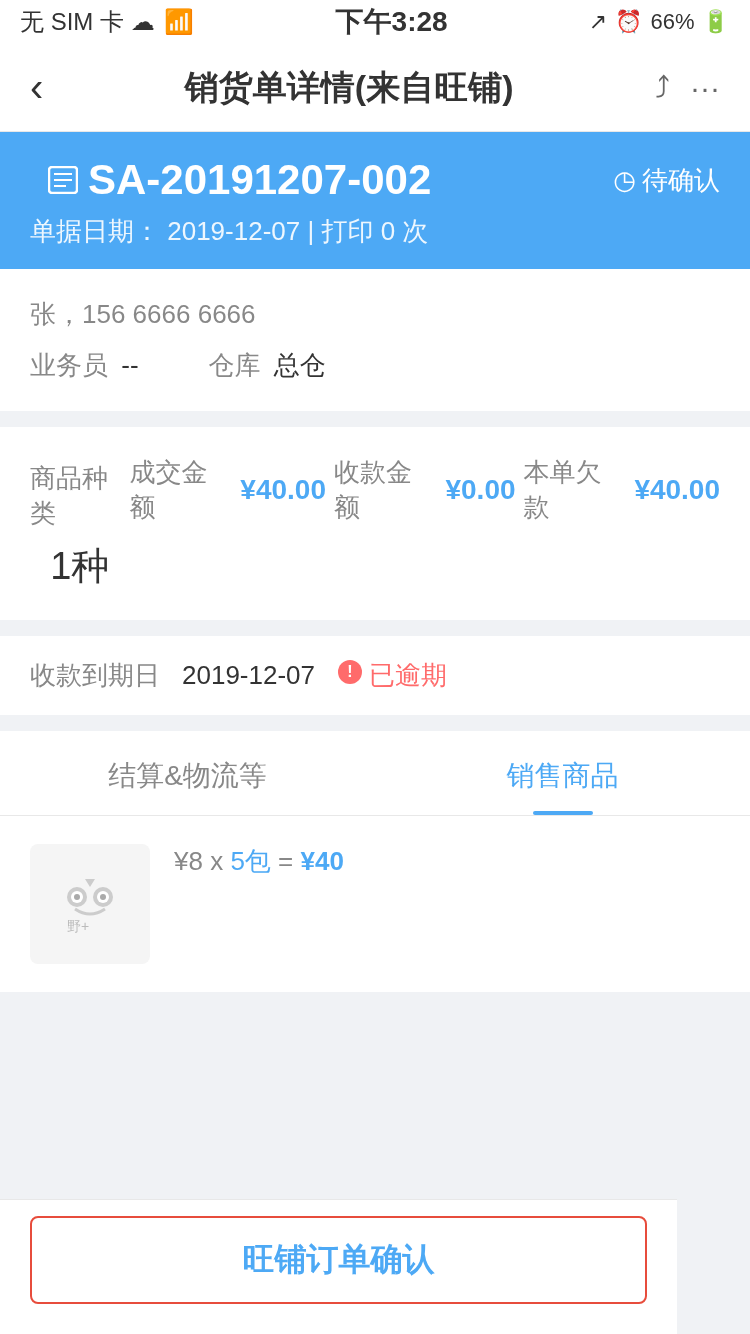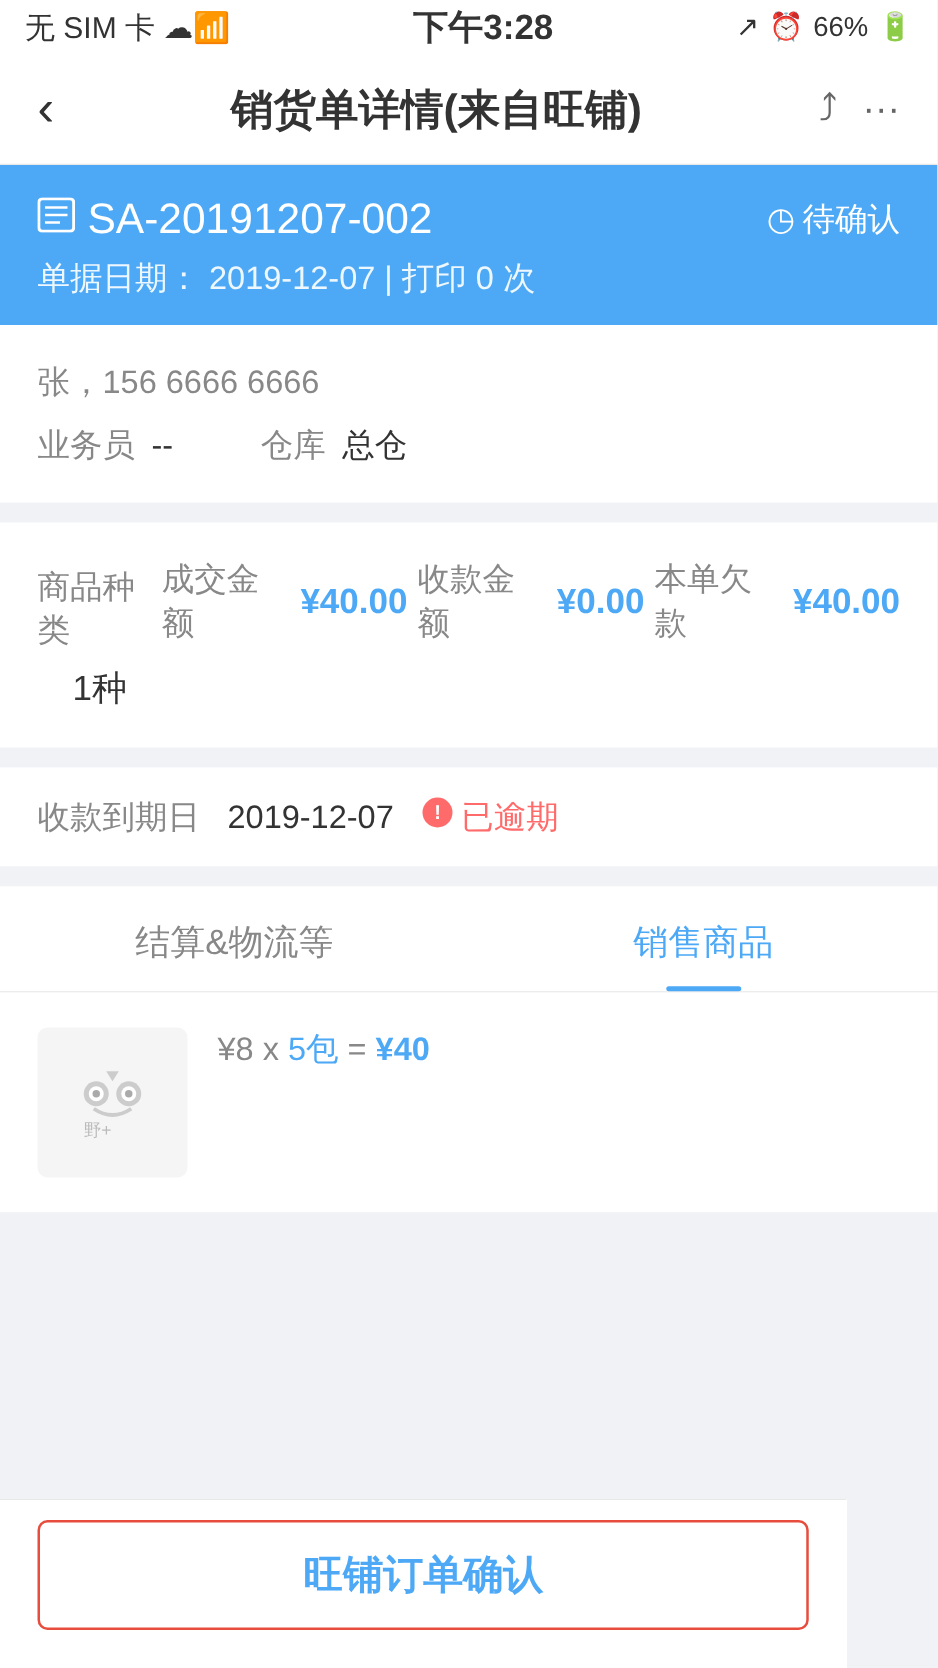--- a/index.html
+++ b/index.html
@@ -19,21 +19,21 @@
       width: 750px;
       height: 44px;
       background: #fff;
       display: flex;
       align-items: center;
       justify-content: space-between;
       padding: 0 20px;
       font-size: 24px;
       font-weight: 500;
     }
-    .status-left { display: flex; align-items: center; }
+    .status-left { display: flex; align-items: center; gap: 10px; }
     .status-center { font-size: 28px; font-weight: 600; }
     .status-right { display: flex; align-items: center; gap: 8px; font-size: 22px; }
 
     
     .nav-bar {
       width: 750px;
       height: 88px;
       background: #fff;
       display: flex;
       align-items: center;
@@ -67,26 +67,27 @@
       padding: 24px 30px 20px;
       margin-bottom: 0;
     }
     .header-card-top {
       display: flex;
       align-items: center;
       justify-content: space-between;
       margin-bottom: 10px;
     }
     .order-id {
-      font-size: 34px;
-      font-weight: 400;
+      font-size: 42px;
+      font-weight: 700;
       color: #fff;
       display: flex;
       align-items: center;
       gap: 10px;
+      margin-left: 18px;
     }
     .status-badge {
       display: flex;
       align-items: center;
       gap: 6px;
       color: #fff;
       font-size: 26px;
     }
     .order-date {
       color: rgba(255,255,255,0.9);
@@ -150,21 +151,21 @@
     .amount-left {
       font-size: 26px;
       color: #888;
       display: flex;
       align-items: center;
       gap: 10px;
       padding-top: 6px;
       flex-direction: column;
     }
     .amount-left-label { color: #888; }
-    .amount-left-val { color: #333; font-size: 28px; }
+    .amount-left-val { color: #333; font-size: 38px; }
     .amount-right {
       display: flex;
       align-items: flex-end;
       gap: 8px;
     }
     .amount-row {
       display: flex;
       gap: 16px;
       align-items: center;
       font-size: 26px;

